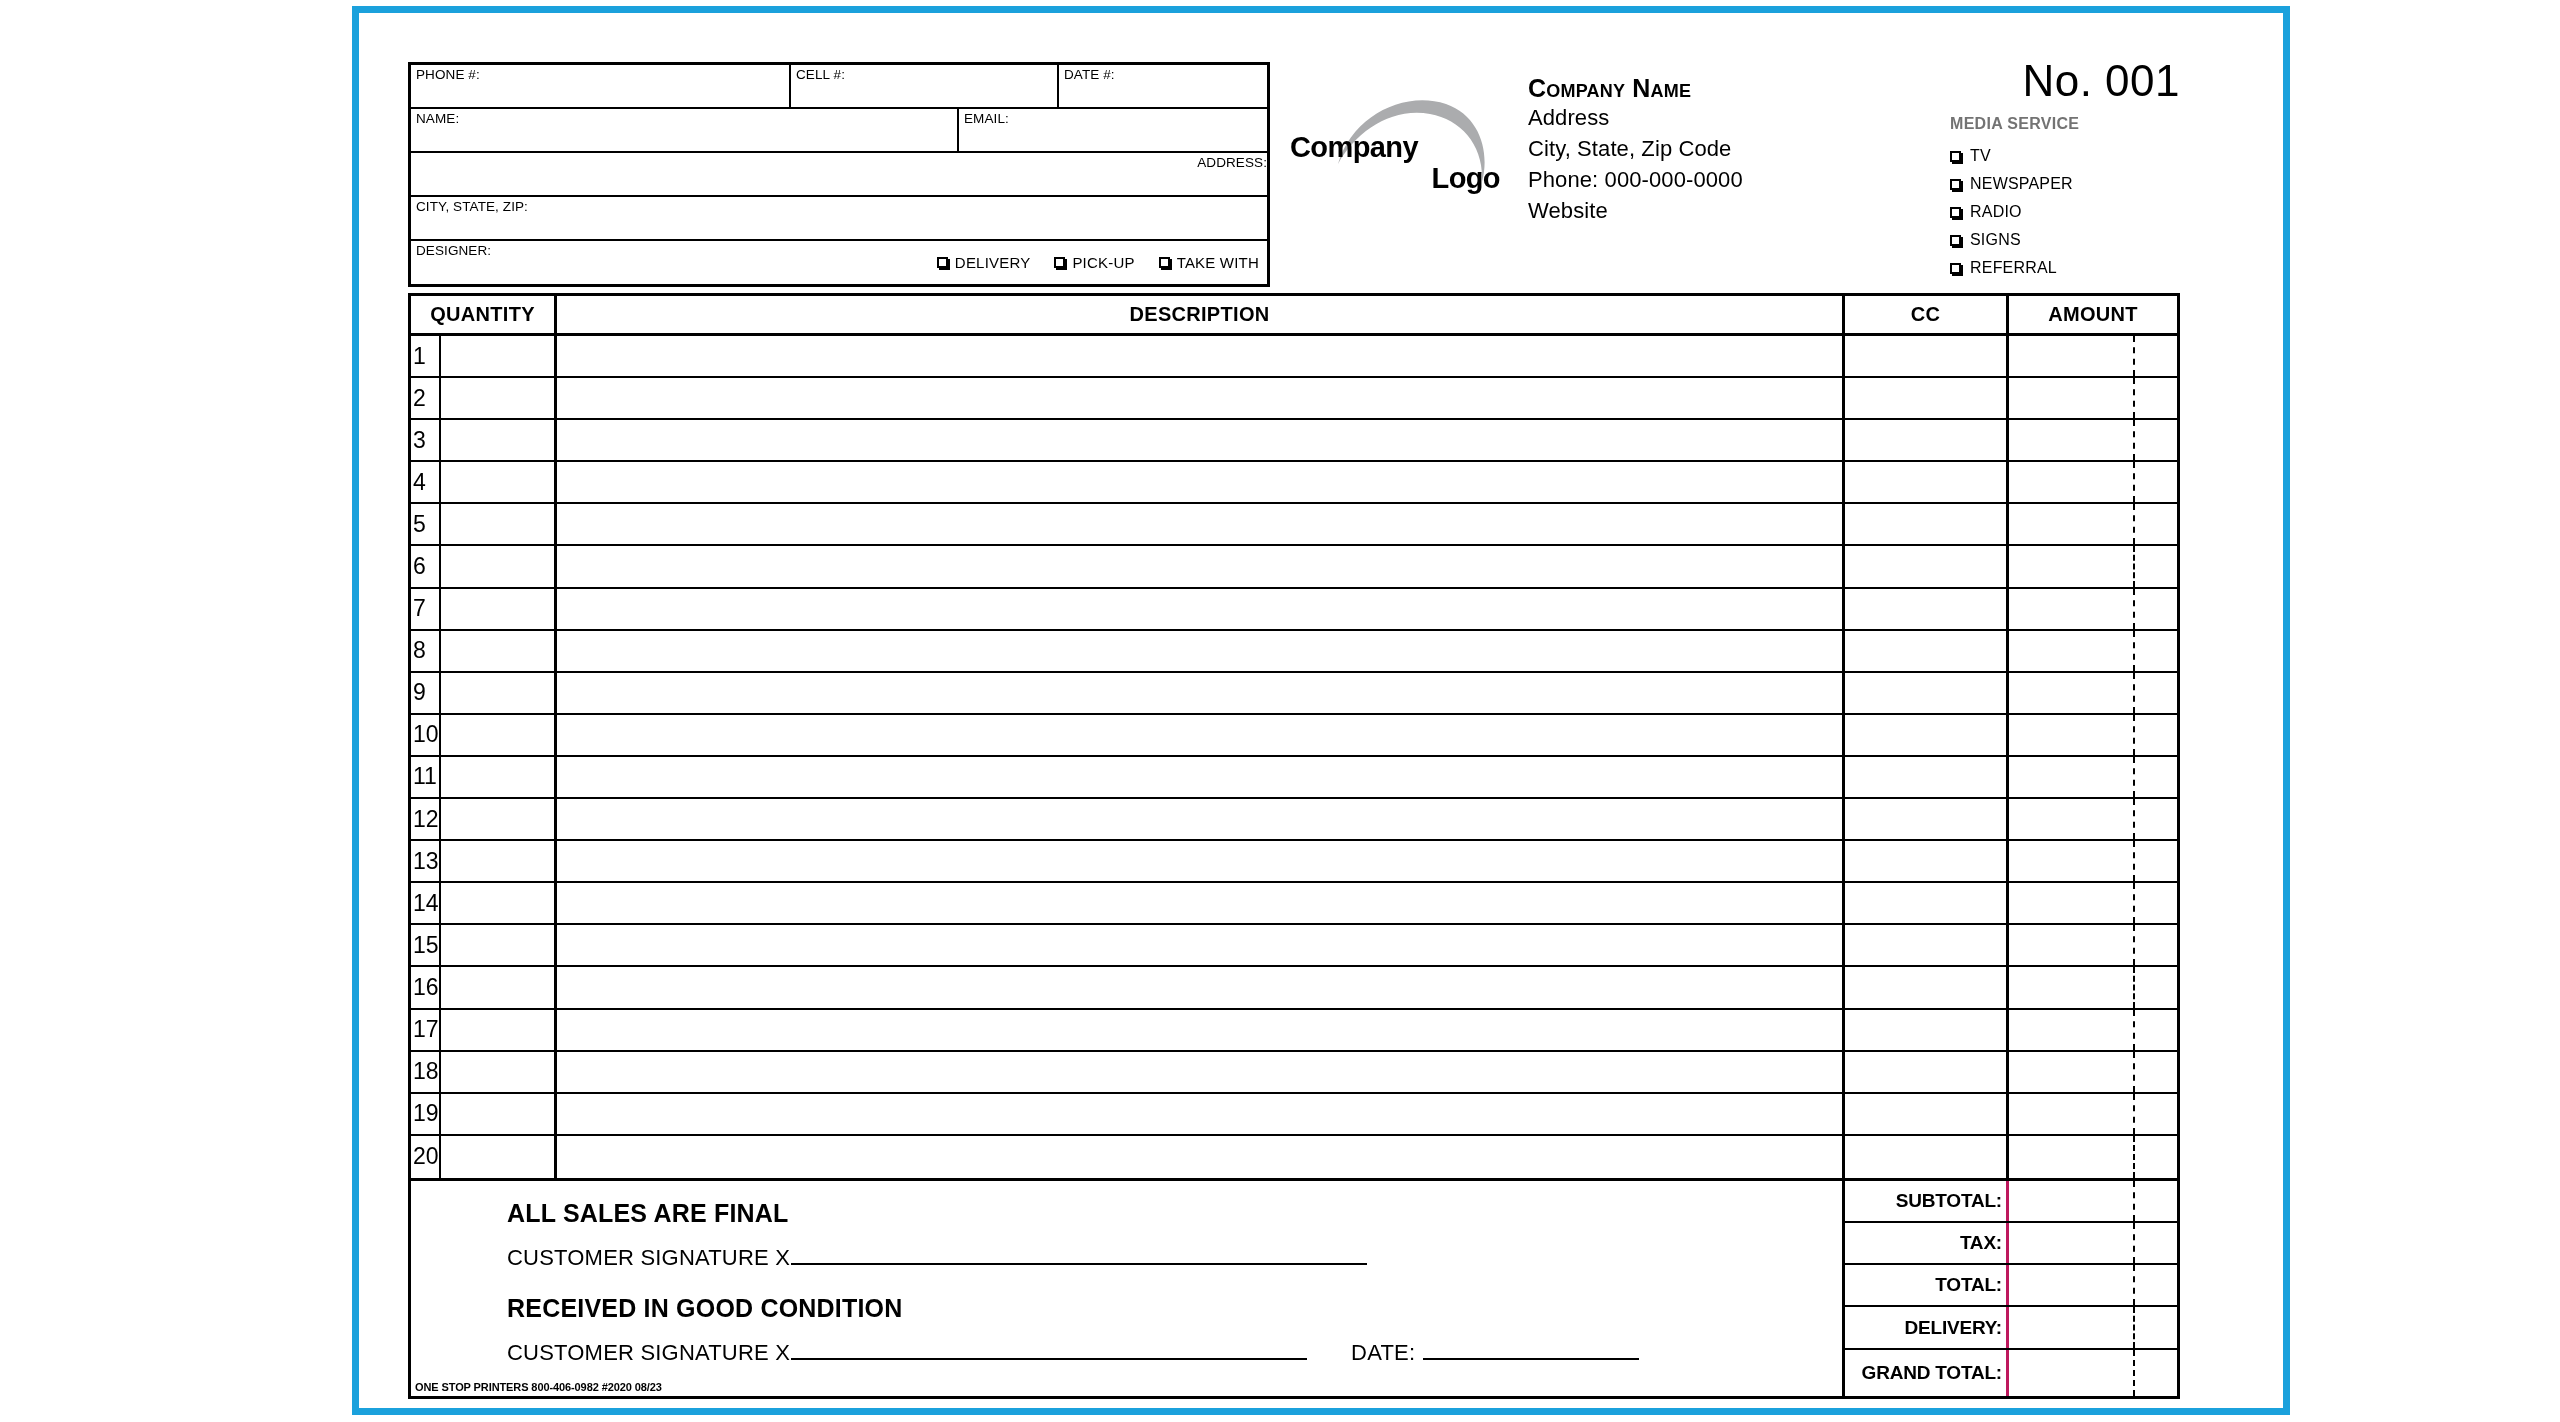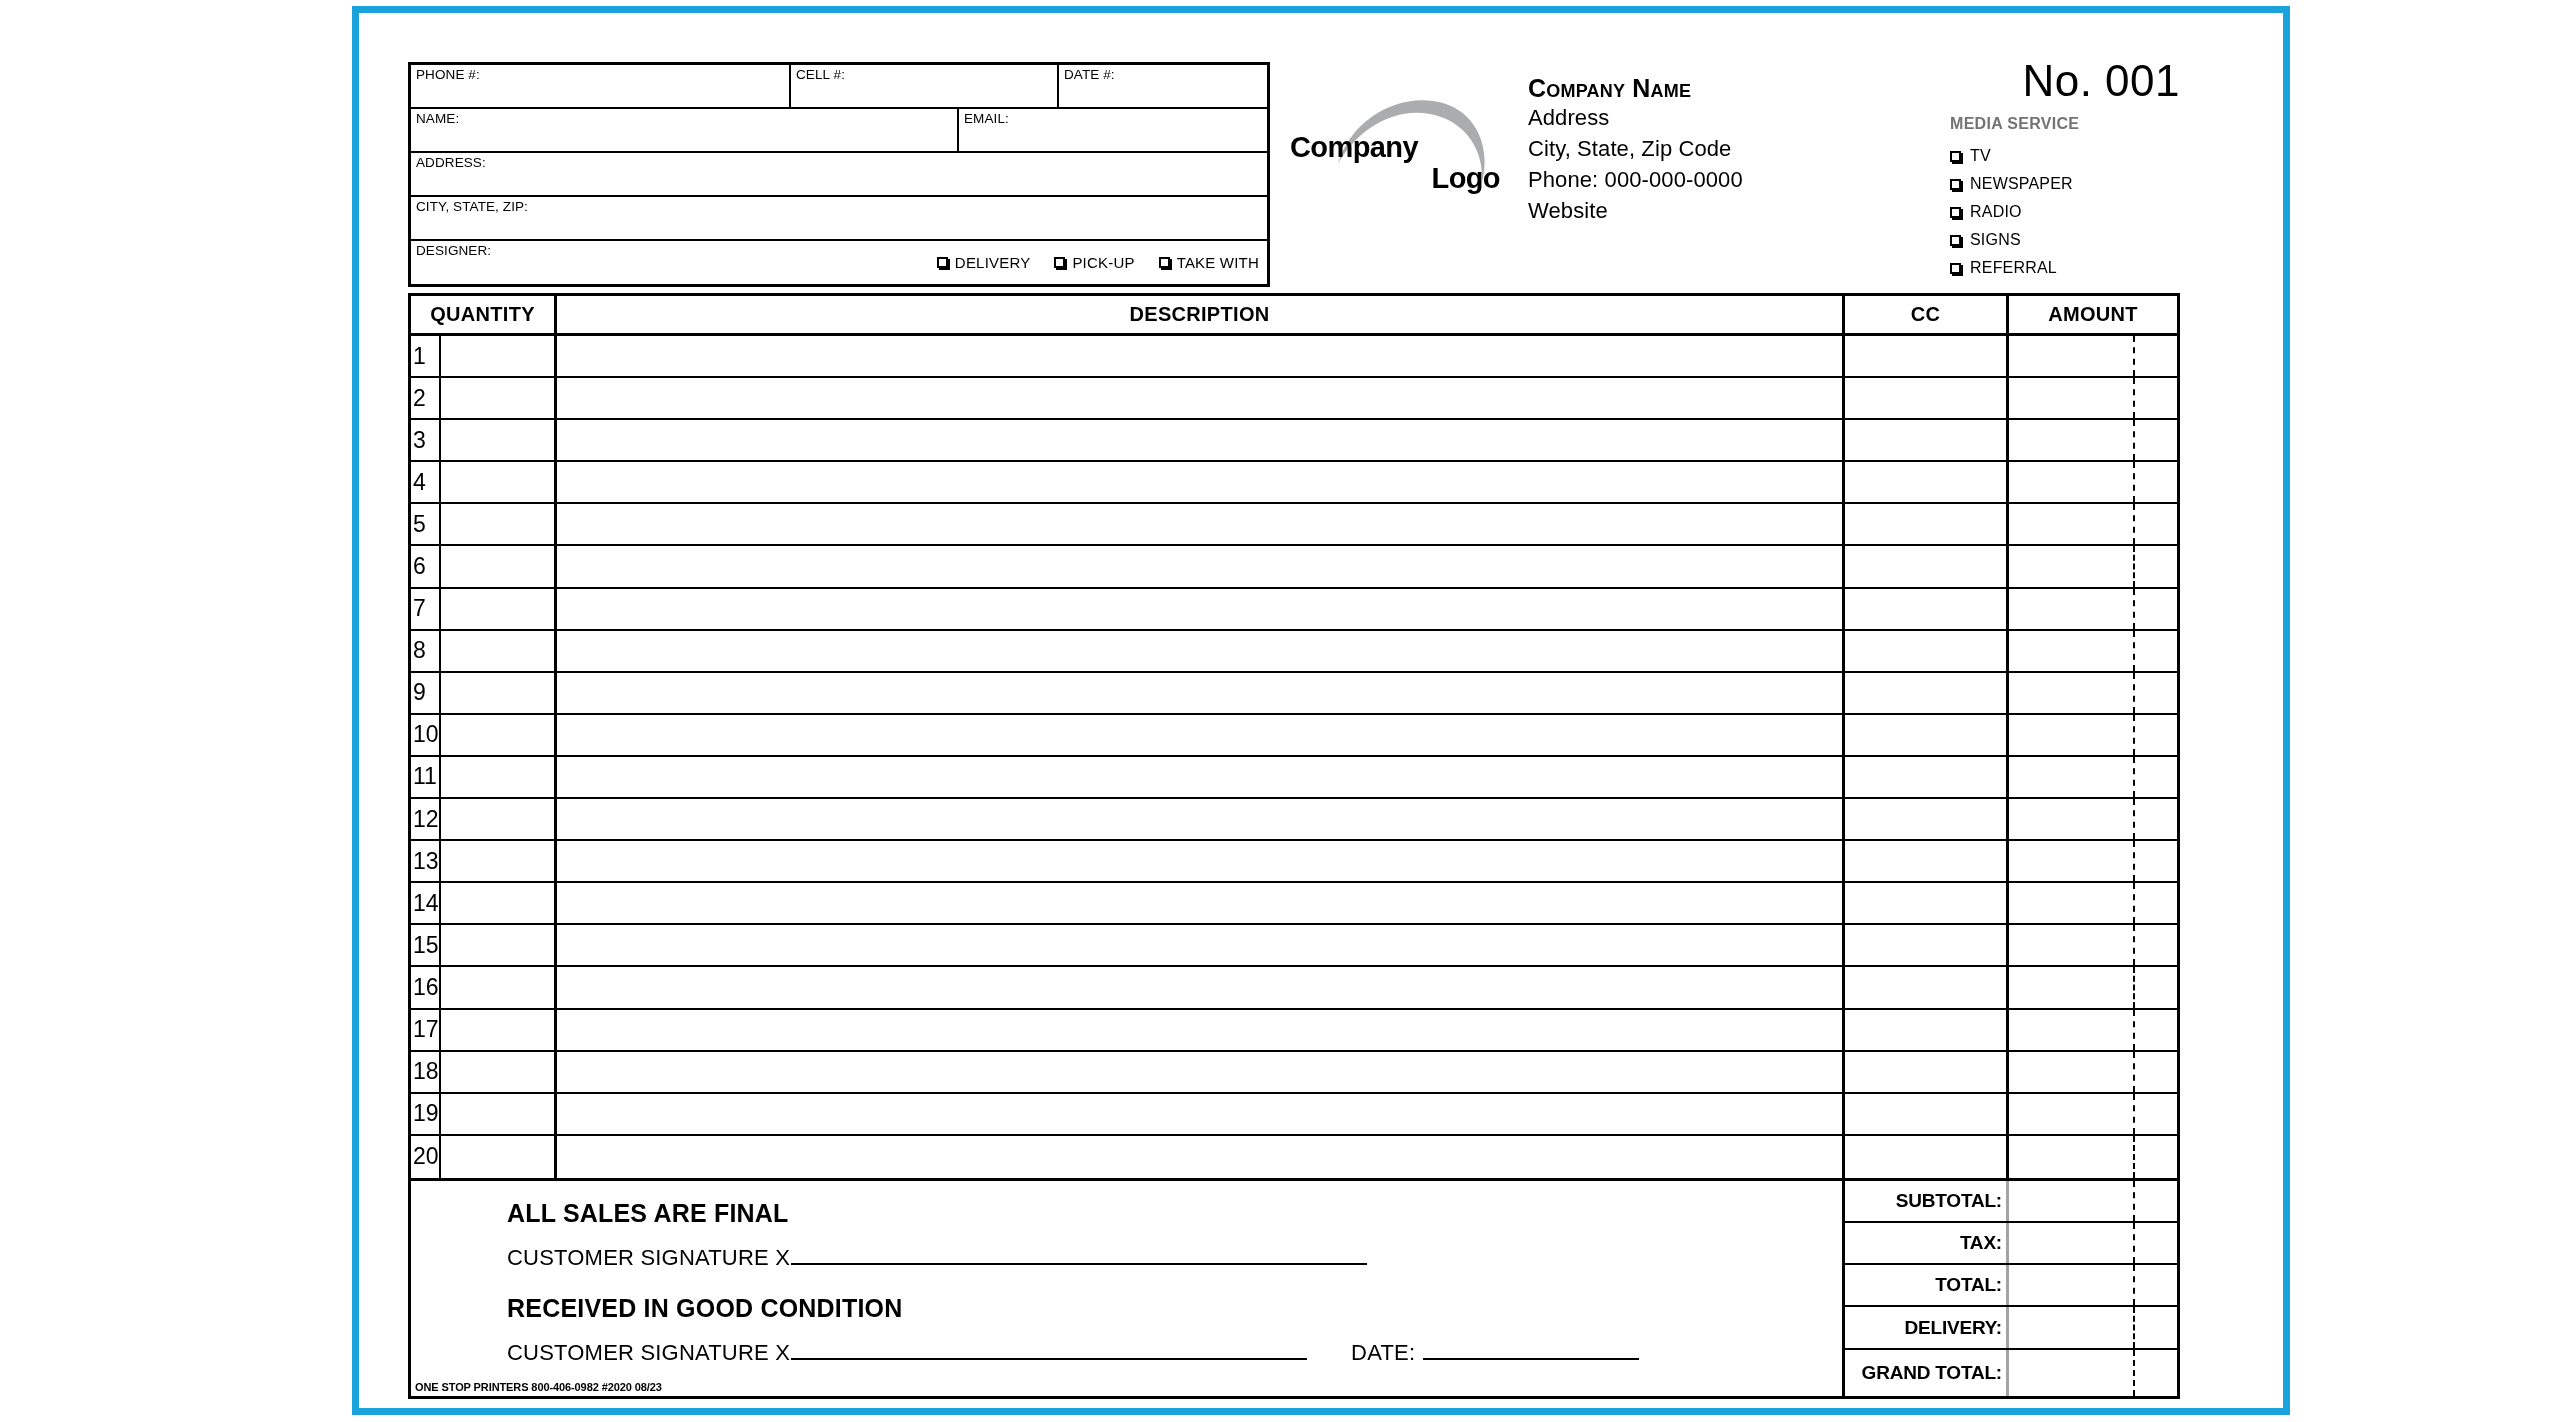--- a/index.html
+++ b/index.html
@@ -337,21 +337,21 @@
   .tot-row {
     display: flex;
     height: 42.2px;
     box-sizing: border-box;
     border-bottom: 2px solid #000;
   }
   .tot-row.last { border-bottom: none; height: 46px; gap: 44px; }
   .tot-label {
     width: 164px;
     flex: 0 0 164px;
-    border-right: 3px solid #a3a3a3;
+    border-right: 3px solid #be185d;
     box-sizing: border-box;
     display: flex;
     align-items: center;
     justify-content: flex-end;
     padding-right: 4px;
     font-weight: bold;
     font-size: 19px;
     color: #000;
     letter-spacing: -0.2px;
     white-space: nowrap;
@@ -395,21 +395,21 @@
       <div class="cinfo-row">
         <div class="cell" style="width:548px;flex:0 0 548px;">
           <div class="cinfo-label">NAME:</div>
         </div>
         <div class="cell nb" style="flex:1 1 auto;">
           <div class="cinfo-label">EMAIL:</div>
         </div>
       </div>
 
       <div class="cinfo-row">
-        <div class="cell nb" style="flex:1 1 auto;">
+        <div class="cell nb" style="flex:1 1 auto;text-align:right;">
           <div class="cinfo-label">ADDRESS:</div>
         </div>
       </div>
 
       <div class="cinfo-row">
         <div class="cell nb" style="flex:1 1 auto;">
           <div class="cinfo-label">CITY, STATE, ZIP:</div>
         </div>
       </div>
 

